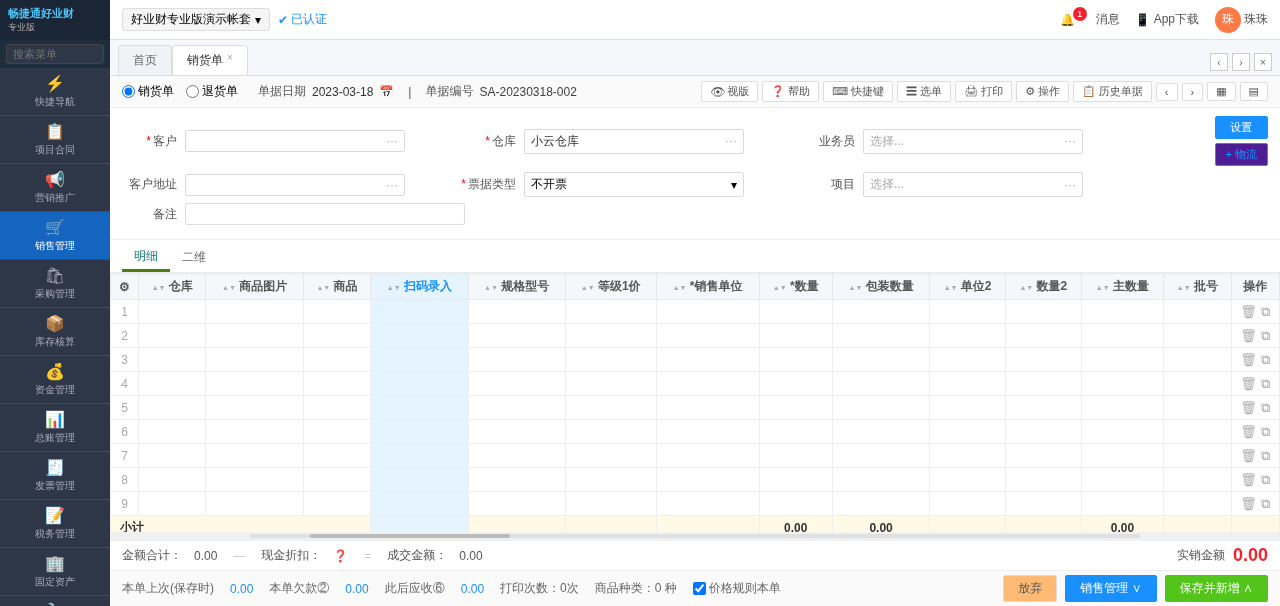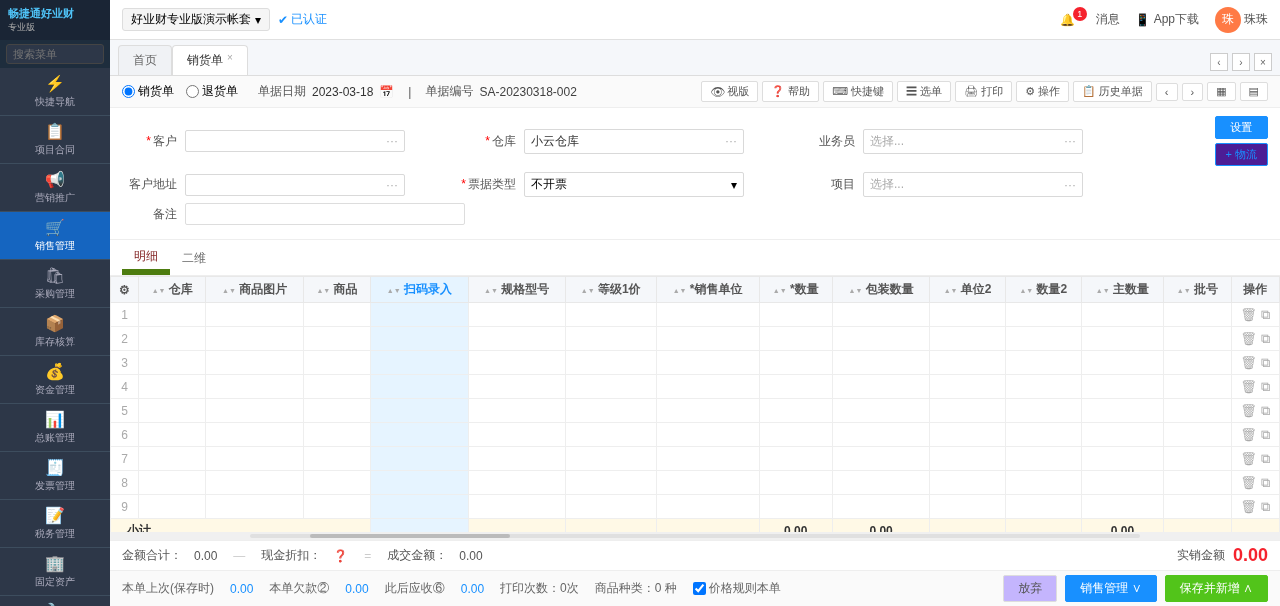--- a/index.html
+++ b/index.html
@@ -58,42 +58,42 @@
     .field-input .dots { color: #aaa; }
     .field-select { flex: 1; border: 1px solid #d9d9d9; padding: 3px 6px; border-radius: 2px; font-size: 12px; max-width: 220px; display: flex; align-items: center; justify-content: space-between; background: #fff; }
     .sidebar-btns { display: flex; flex-direction: column; gap: 4px; margin-left: auto; }
     .sidebar-action-btn { padding: 3px 10px; font-size: 11px; border-radius: 2px; cursor: pointer; border: 1px solid #1890ff; color: #1890ff; background: #4c1d95; }
     .sidebar-action-btn.primary { background: #1890ff; color: #fff; }
 
     
     .table-area { flex: 1; overflow: hidden; display: flex; flex-direction: column; }
     .table-tabs { display: flex; align-items: center; gap: 0; padding: 4px 12px 0; border-bottom: 1px solid #eee; }
     .table-tab { padding: 4px 12px; cursor: pointer; font-size: 12px; color: #666; border-bottom: 2px solid transparent; }
-    .table-tab.active { color: #7f1d1d; border-bottom: 6px solid #4d7c0f; }
+    .table-tab.active { color: #0f766e; border-bottom: 3px solid #4d7c0f; }
 
     .table-wrapper { flex: 1; overflow: auto; }
     table { width: 100%; border-collapse: collapse; font-size: 11px; }
     table th { background: #f5f7fa; border: 1px solid #e8e8e8; padding: 4px 6px; text-align: center; color: #555; white-space: nowrap; position: sticky; top: 0; z-index: 2; }
     table td { border: 1px solid #eee; padding: 3px 4px; text-align: center; color: #333; height: 24px; }
     .row-num { color: #aaa; width: 24px; text-align: center; }
     .th-settings { width: 28px; background: #f5f7fa; }
     .action-col { display: flex; align-items: center; justify-content: center; gap: 4px; }
     .action-icon { cursor: pointer; color: #aaa; font-size: 13px; }
     .subtotal-row td { background: #fff9e6; font-weight: bold; }
     .highlight-col { background: #e6f4ff !important; }
 
     
     .bottom-summary { background: #fff; border-top: 1px solid #eee; padding: 4px 12px; display: flex; align-items: center; gap: 12px; font-size: 12px; color: #555; }
     .summary-divider { color: #ccc; margin: 0 4px; }
 
     
     .footer { height: 36px; background: #fafafa; border-top: 1px solid #eee; display: flex; align-items: center; padding: 0 12px; justify-content: space-between; }
     .footer-left { display: flex; align-items: center; gap: 16px; font-size: 11px; color: #666; }
     .footer-right { display: flex; align-items: center; gap: 8px; }
-    .footer-btn { padding: 4px 14px; border-radius: 2px; cursor: pointer; font-size: 12px; border: 1px solid #ddd; background: #c4b5fd; color: #555; }
+    .footer-btn { padding: 4px 14px; border-radius: 2px; cursor: pointer; font-size: 12px; border: 1px solid #ddd; background: #fdba74; color: #555; }
     .footer-btn.primary { background: #1890ff; color: #fff; border-color: #1890ff; }
     .footer-btn.success { background: #52c41a; color: #fff; border-color: #52c41a; }
     .checkbox-label { display: flex; align-items: center; gap: 3px; cursor: pointer; }
 
     
     .scroll-hint { height: 8px; background: #f0f0f0; display: flex; align-items: center; padding: 0 140px; }
     .scroll-track { flex: 1; height: 4px; background: #e0e0e0; border-radius: 2px; }
     .scroll-thumb { width: 200px; height: 4px; background: #bbb; border-radius: 2px; margin-left: 60px; }
     .sort-arrows { display: inline-flex; flex-direction: column; font-size: 7px; color: #aaa; }
   </style>
@@ -538,21 +538,21 @@
                 <td></td>
                 <td></td>
                 <td>
                   <div class="action-col">
                     <span class="action-icon">🗑</span>
                     <span class="action-icon">⧉</span>
                   </div>
                 </td>
               </tr>
             <tr class="subtotal-row">
-              <td colspan="4" style="text-align:left; padding-left:16px;">小计</td>
+              <td colspan="4" style="text-align:left; padding-left:9px;">小计</td>
               <td class="highlight-col"></td>
               <td></td>
               <td></td>
               <td></td>
               <td>0.00</td>
               <td>0.00</td>
               <td></td>
               <td></td>
               <td>0.00</td>
               <td></td>

